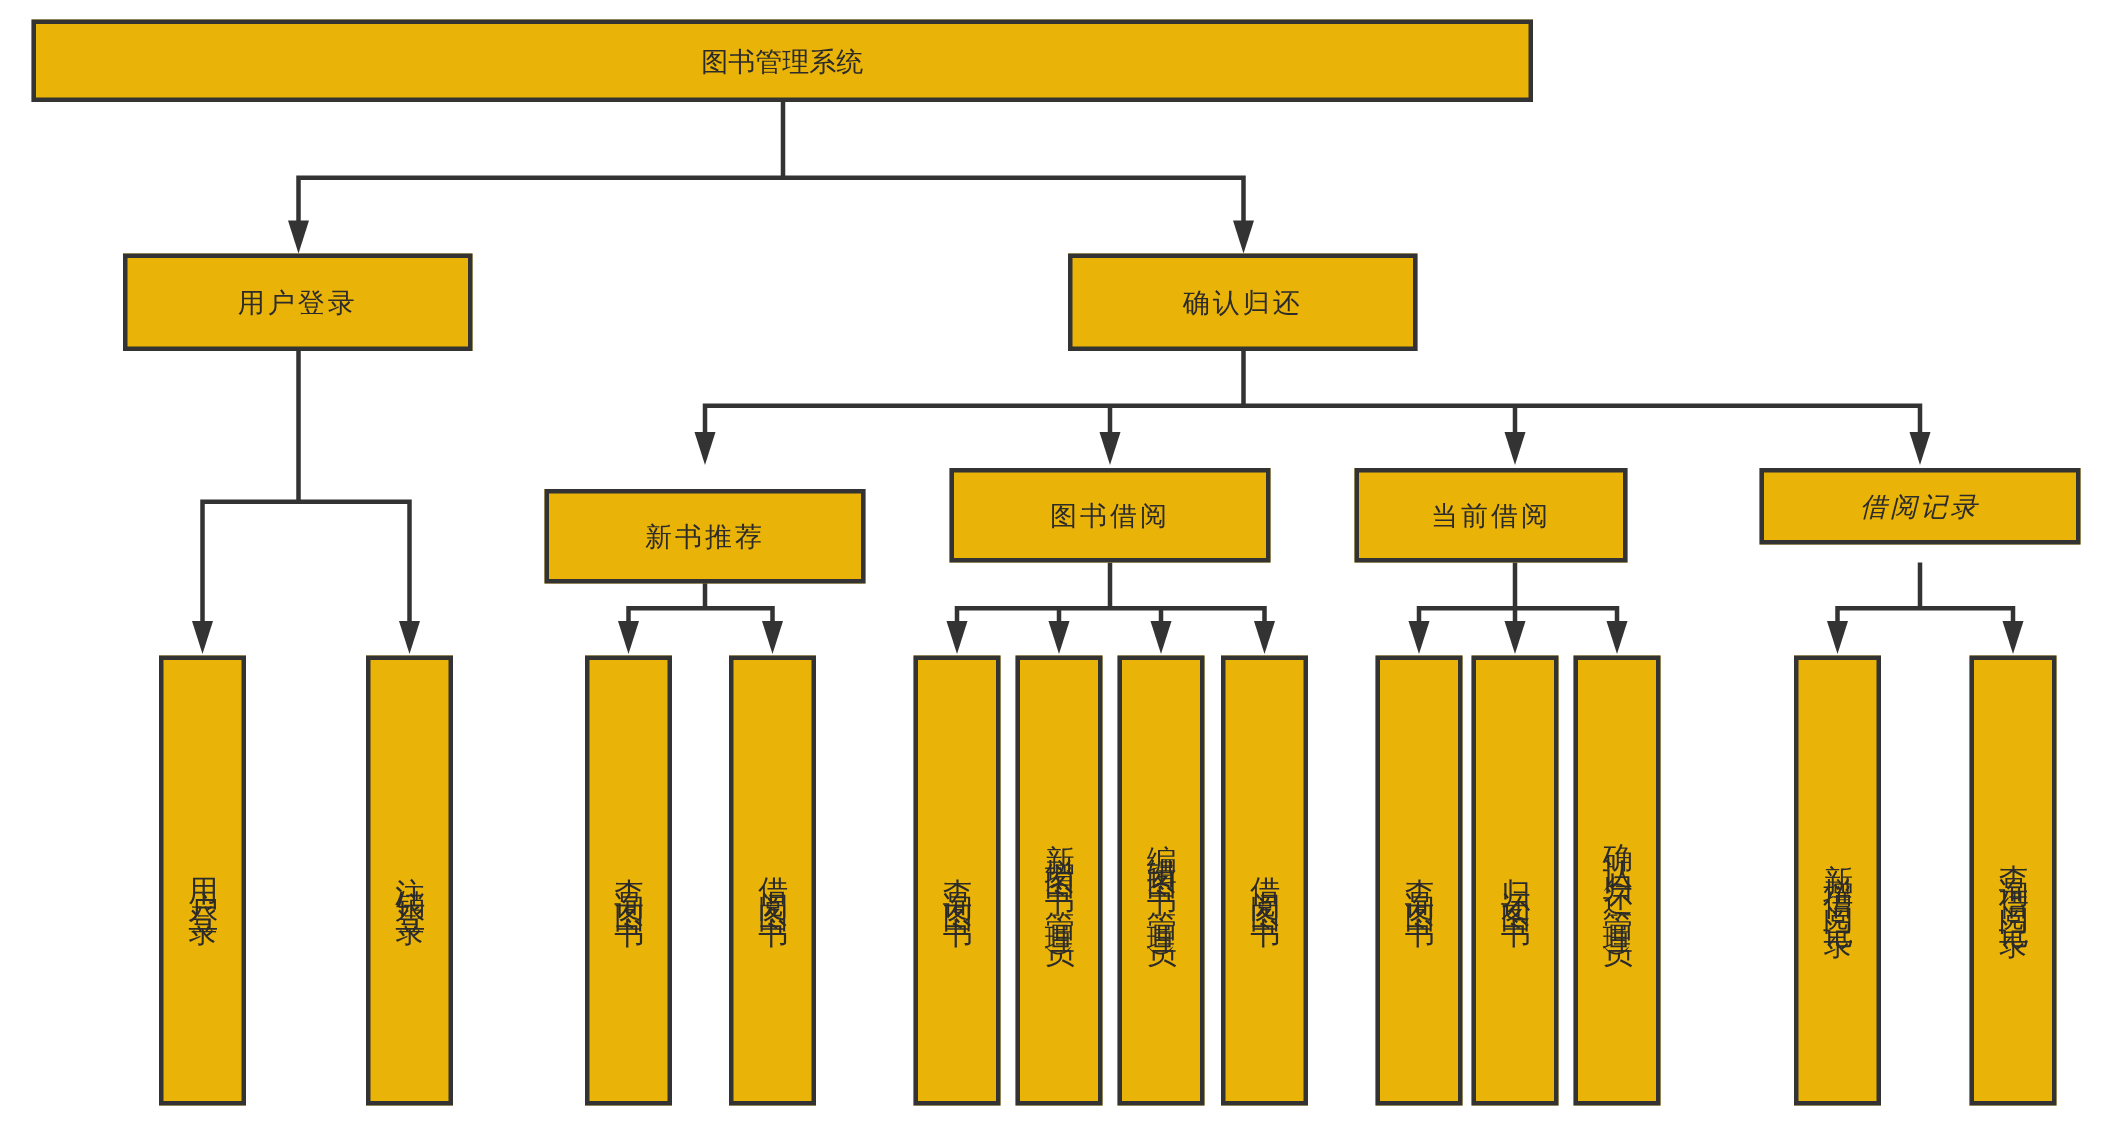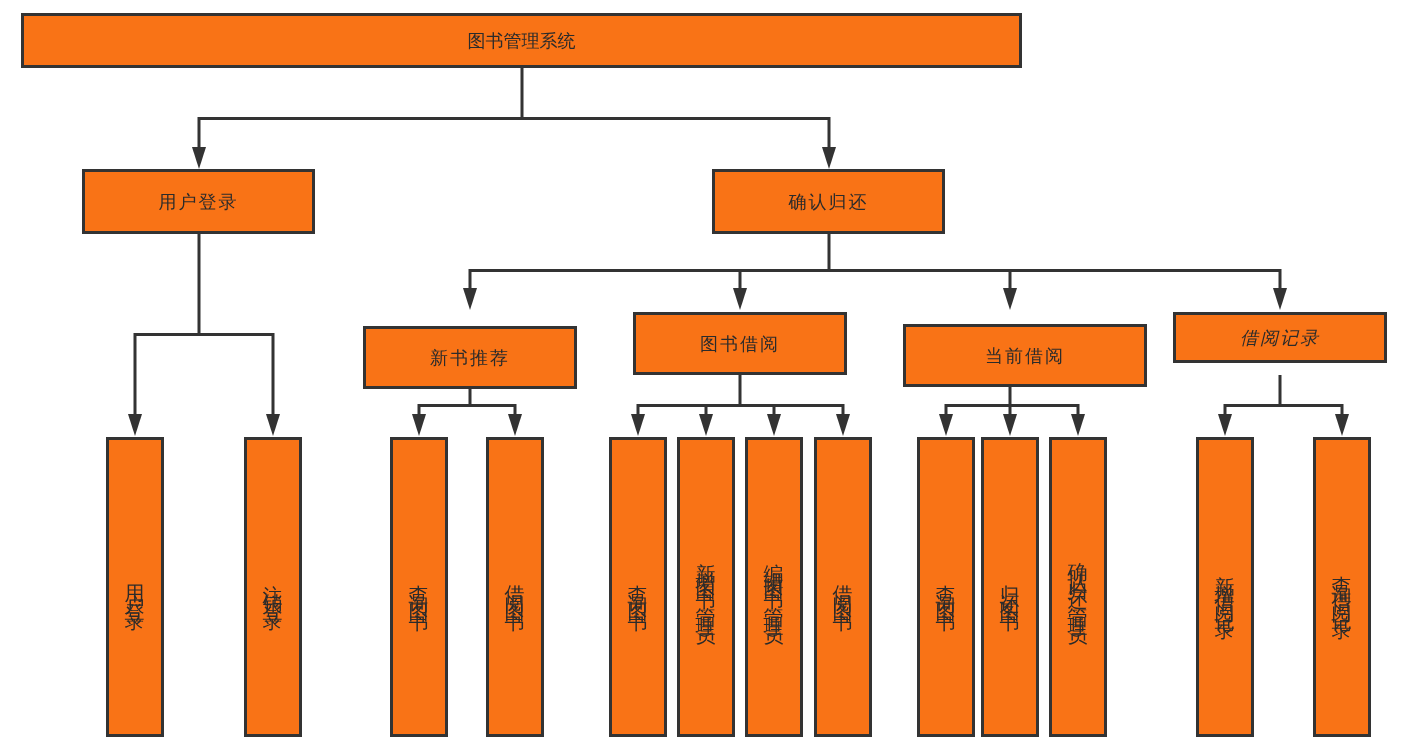--- a/index.html
+++ b/index.html
@@ -16,21 +16,21 @@
     height:747px;
     background:var(--bg);
     overflow:hidden;
   }
   .wires{position:absolute;left:0;top:0;pointer-events:none;}
   .wires .c-line{stroke:var(--line);stroke-width:3;fill:none;}
   .wires .c-arrow{fill:var(--line);stroke:none;}
   .node{
     position:absolute;
     box-sizing:border-box;
-    background:#f97316;
+    background:#eab308;
     border:3px solid var(--line);
     display:flex;
     align-items:center;
     justify-content:center;
     color:var(--text);
   }
   .hnode{font-size:18px;letter-spacing:2px;}
   .root{font-size:18px;}
   .vnode{width:58px;top:437px;height:300px;}
   .vnode span{
@@ -103,21 +103,21 @@
   <div class="node hnode" style="left:712px;top:169px;width:233px;height:65px;">
     <span>确认归还</span>
   </div>
 
   <div class="node hnode" style="left:363px;top:312px;width:214px;height:63px;margin-top:14px;">
     <span>新书推荐</span>
   </div>
   <div class="node hnode" style="left:633px;top:312px;width:214px;height:63px;text-align:center;">
     <span>图书借阅</span>
   </div>
-  <div class="node hnode" style="left:903px;top:324px;width:244px;height:63px;">
+  <div class="node hnode" style="left:903px;top:312px;width:182px;height:63px;">
     <span>当前借阅</span>
   </div>
   <div class="node hnode" style="left:1173px;top:312px;width:214px;height:51px;font-style:italic;">
     <span>借阅记录</span>
   </div>
 
   <div class="node vnode" style="left:106px;">
     <span>用户登录</span>
   </div>
   <div class="node vnode" style="left:244px;">

